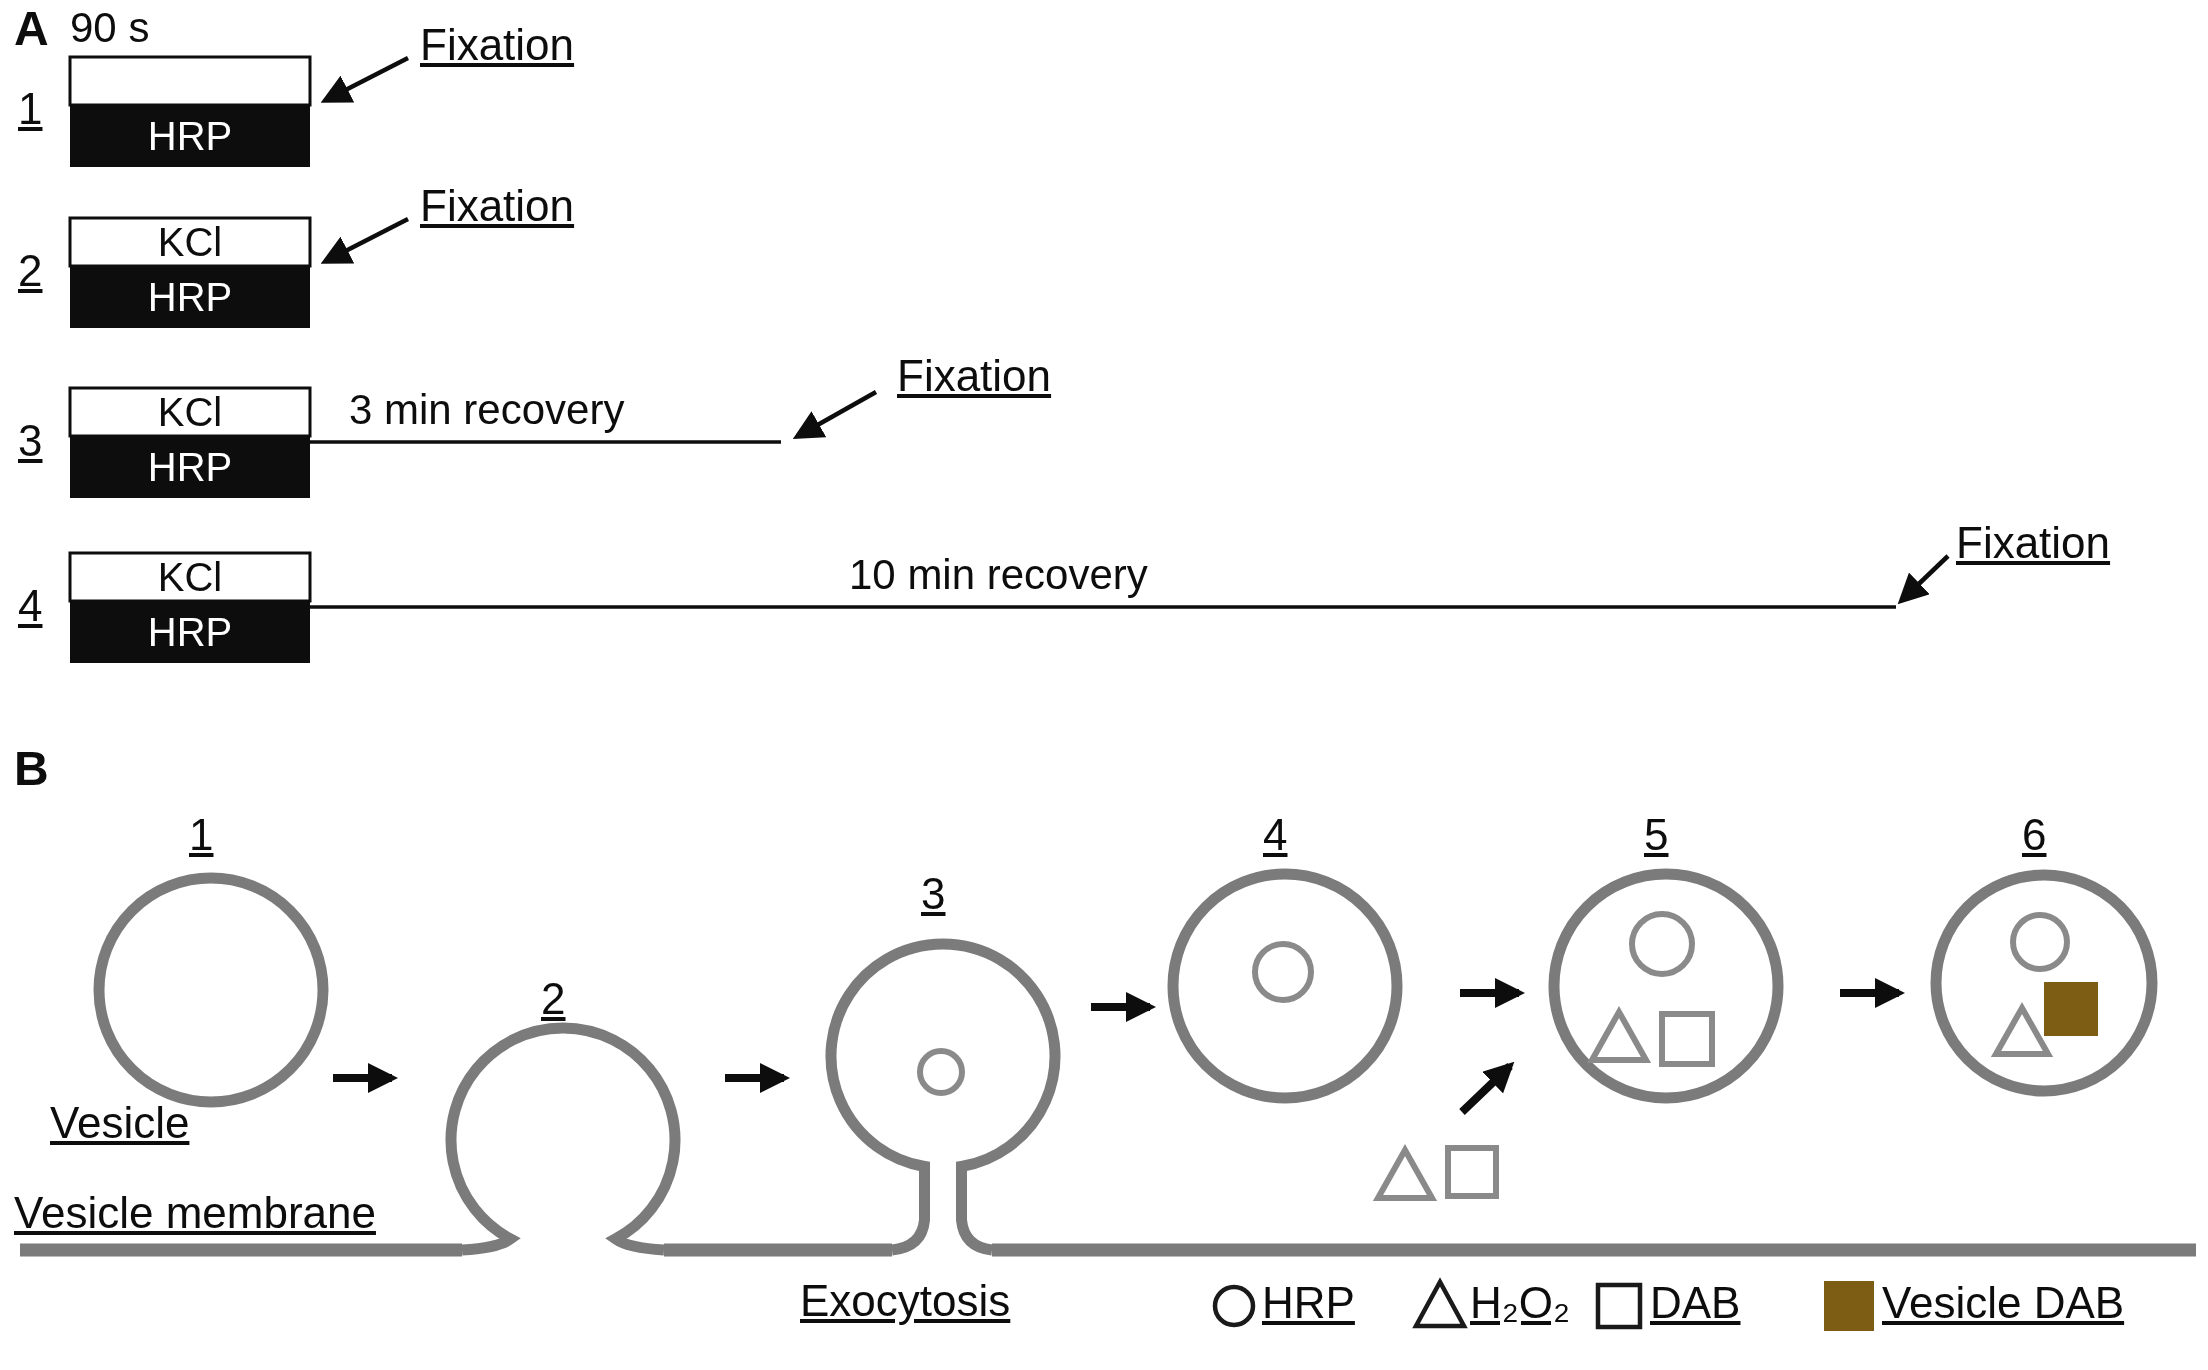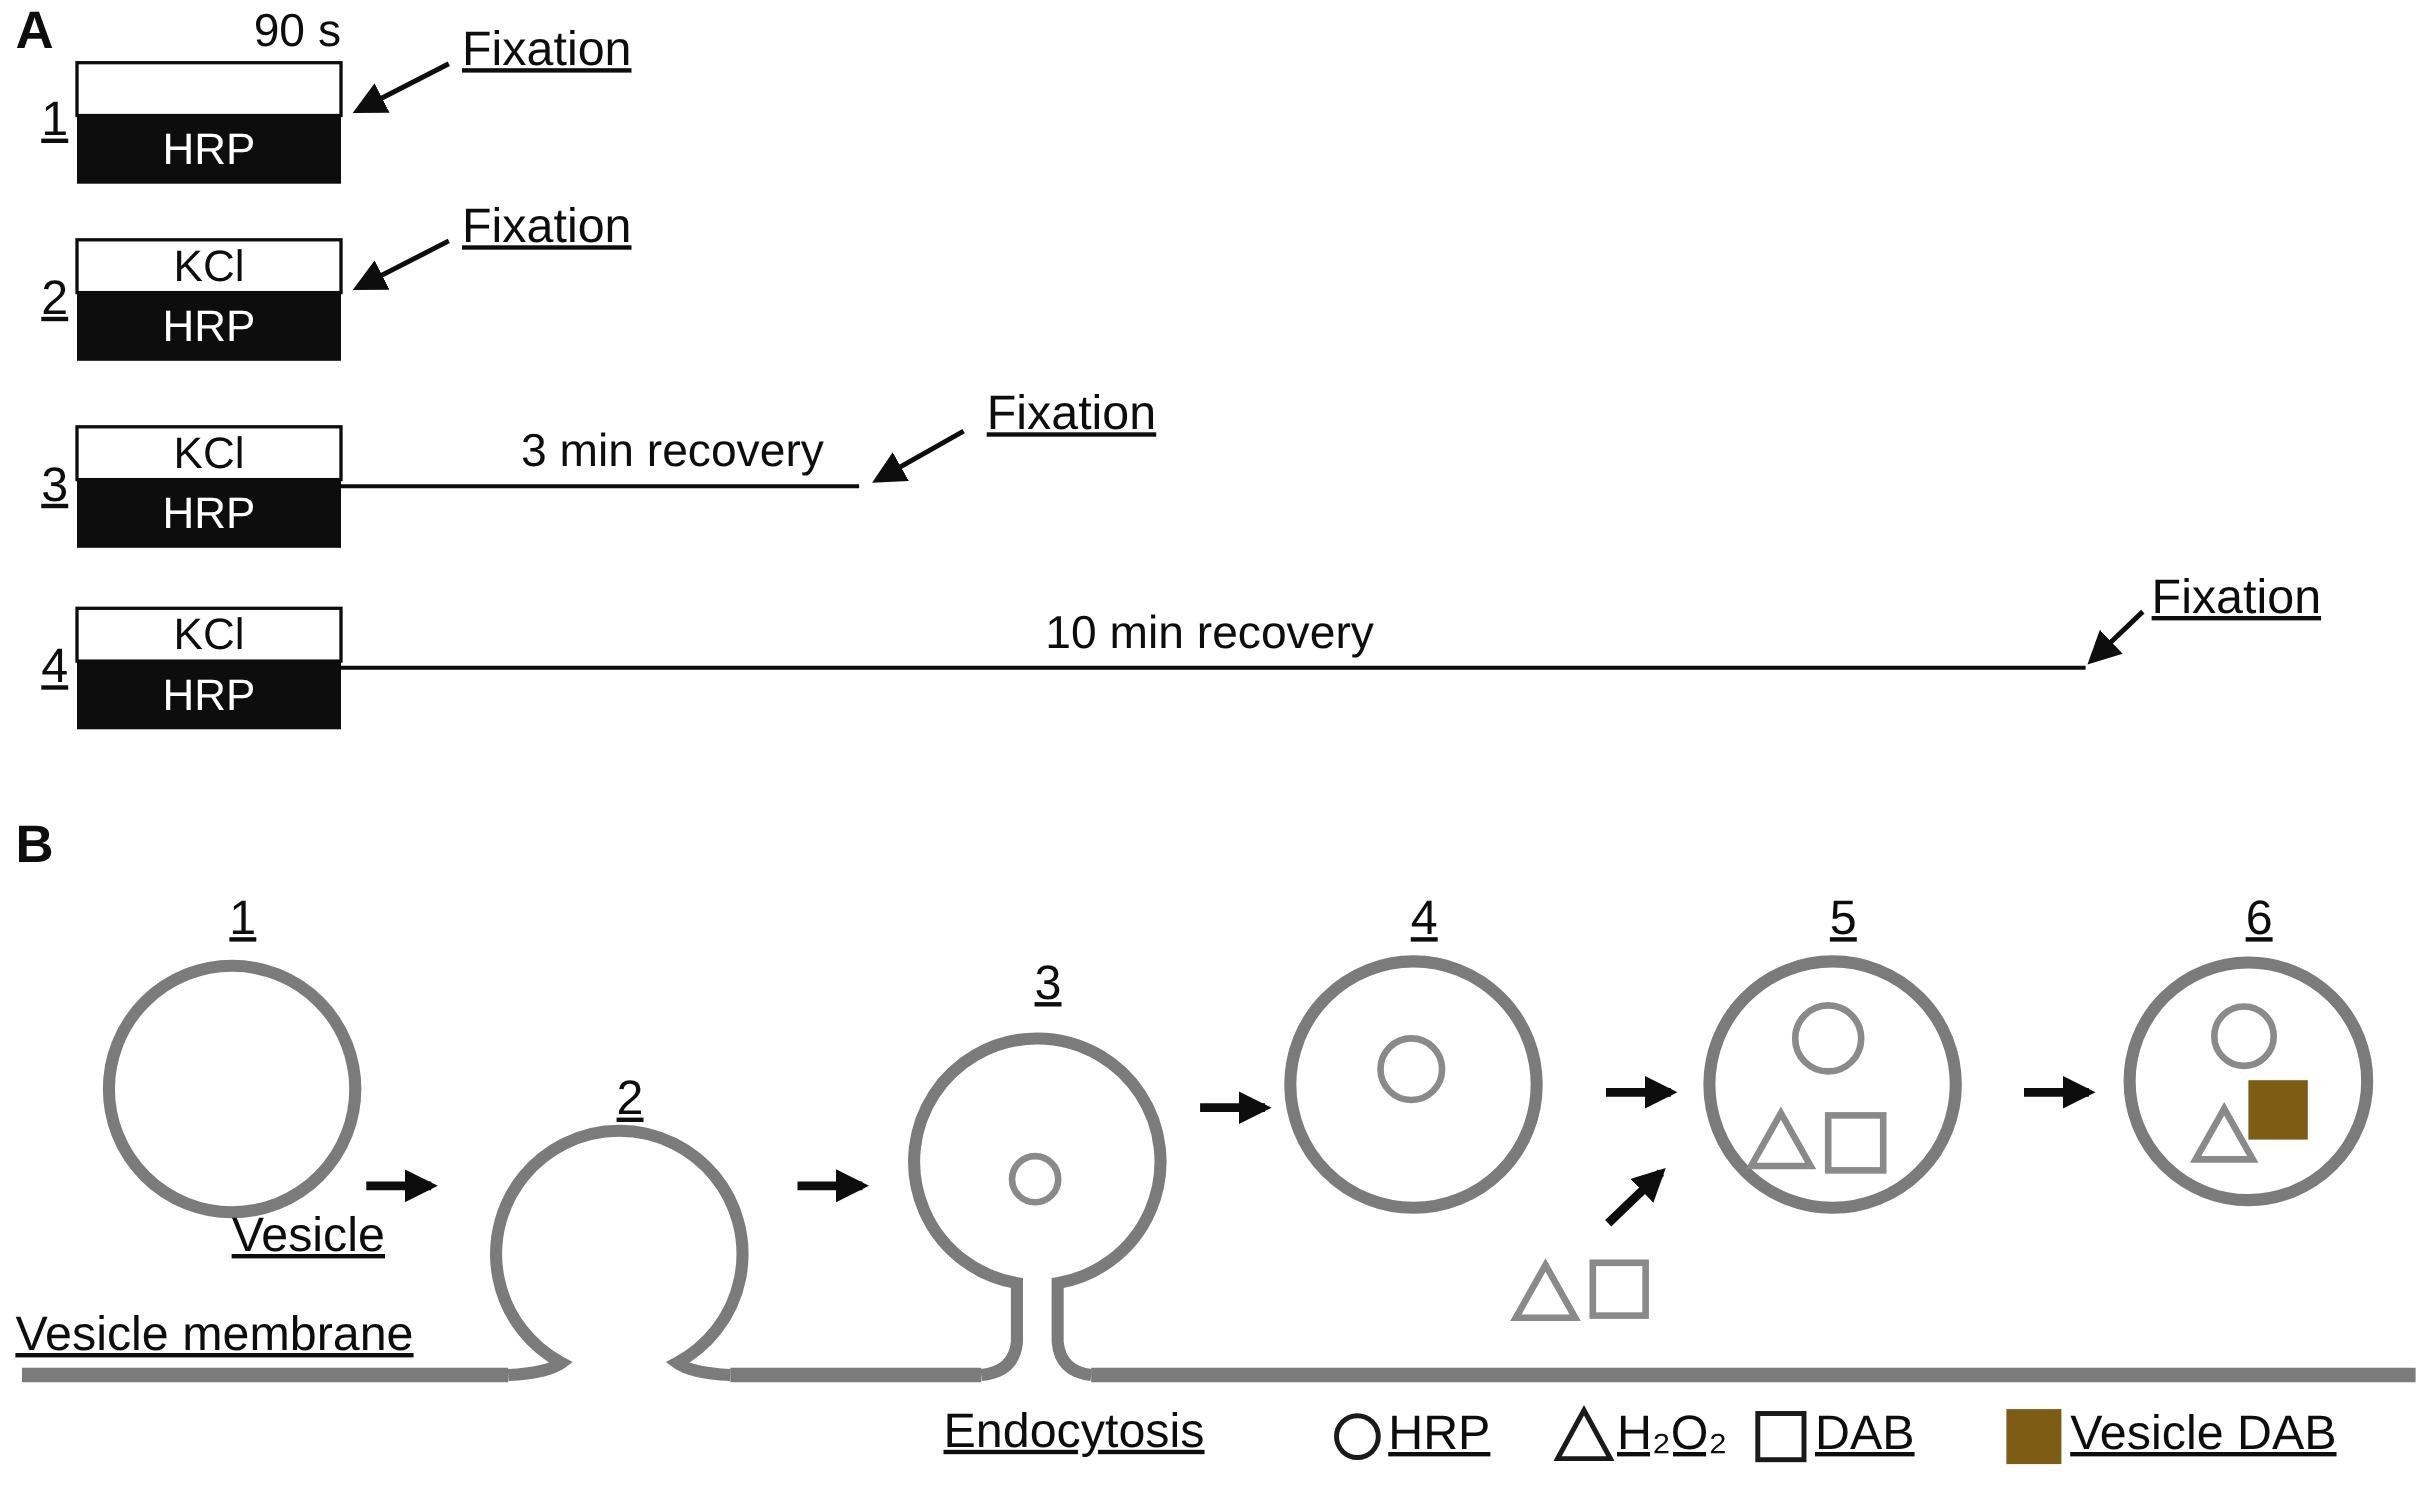--- a/index.html
+++ b/index.html
@@ -6,21 +6,21 @@
   .canvas{
     position:relative;
     width:2208px;height:1370px;
     background:#ffffff;
     font-family:"Liberation Sans", sans-serif;
     color:#0d0d0d;
     overflow:hidden;
   }
   .layer{position:absolute;left:0;top:0;}
   .txt{position:absolute;white-space:nowrap;line-height:1.05;}
-  .c{text-align:right;}
+  .c{text-align:left;}
   .b{font-weight:bold;}
   .fs42{font-size:42px;}
   .fs44{font-size:44px;text-decoration:underline;}
   .fs48{font-size:48px;}
   .boxlbl{
     position:absolute;display:flex;align-items:center;justify-content:center;
     font-size:40px;white-space:nowrap;
   }
   .wt{color:#ffffff;}
 </style>
@@ -150,20 +150,20 @@
 
   <div class="txt c fs44" style="left:189px;top:812px;width:44px">1</div>
   <div class="txt c fs44" style="left:541px;top:976px;width:44px">2</div>
   <div class="txt c fs44" style="left:921px;top:871px;width:44px">3</div>
   <div class="txt c fs44" style="left:1263px;top:812px;width:44px">4</div>
   <div class="txt c fs44" style="left:1644px;top:812px;width:44px">5</div>
   <div class="txt c fs44" style="left:2022px;top:812px;width:44px">6</div>
 
   <div class="txt c fs44" style="left:50px;top:1100px;width:300px">Vesicle</div>
   <div class="txt fs44" style="left:14px;top:1190px">Vesicle membrane</div>
-  <div class="txt c fs44" style="left:800px;top:1278px;width:295px">Endocytosis</div>
+  <div class="txt c fs44" style="left:800px;top:1278px;width:295px">Exocytosis</div>
 
   <div class="txt fs44" style="left:1262px;top:1280px">HRP</div>
   <div class="txt fs44" style="left:1470px;top:1280px">H₂O₂</div>
   <div class="txt fs44" style="left:1650px;top:1280px">DAB</div>
   <div class="txt fs44" style="left:1882px;top:1280px">Vesicle DAB</div>
 
 </div>
 
 </body></html>

